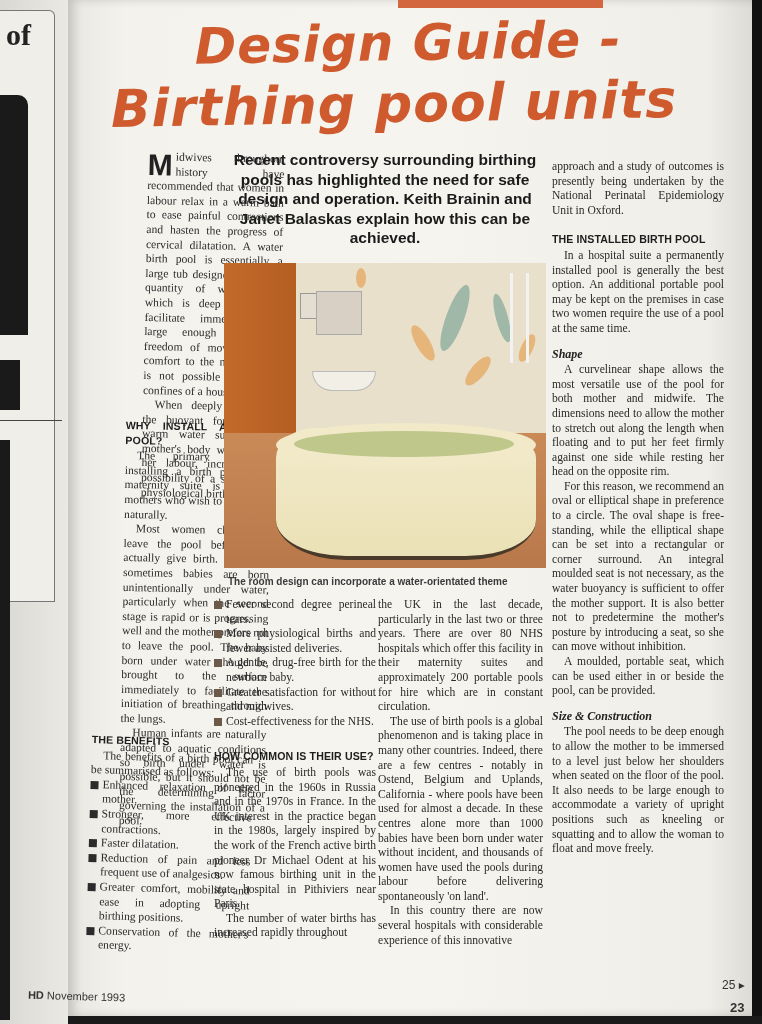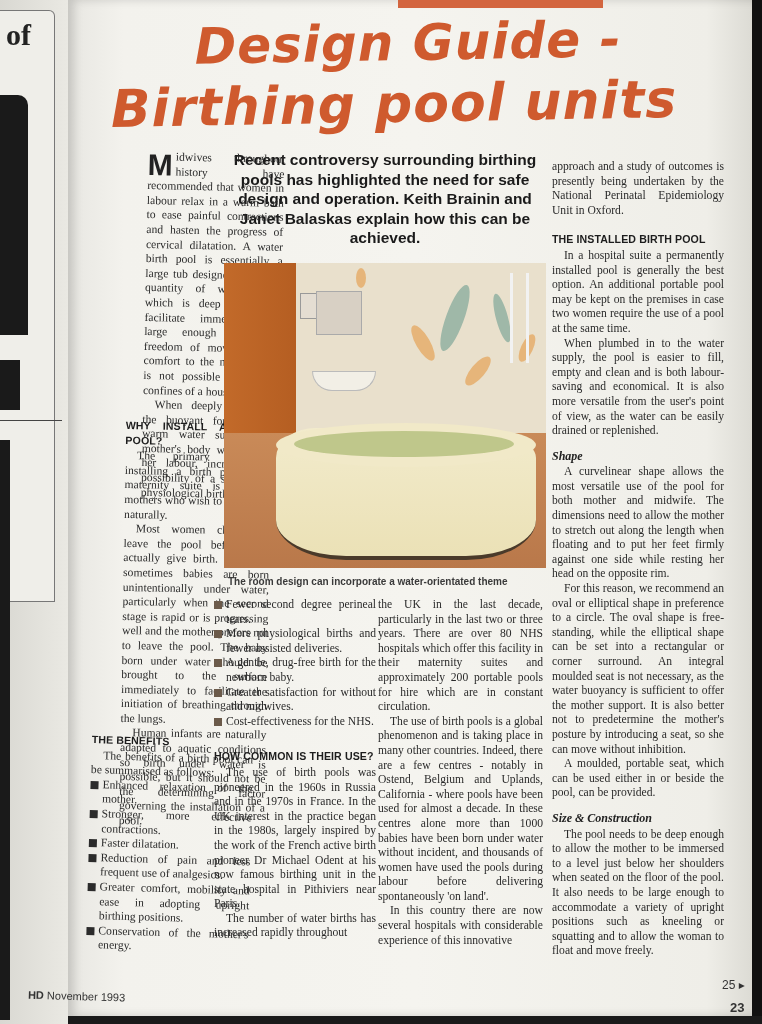--- a/index.html
+++ b/index.html
@@ -193,21 +193,20 @@
   <div class="col" id="col3">
     <p class="first">the UK in the last decade, particularly in the last two or three years. There are over 80 NHS hospitals which offer this facility in their maternity suites and approximately 200 portable pools for hire which are in constant circulation.</p>
     <p>The use of birth pools is a global phenomenon and is taking place in many other countries. Indeed, there are a few centres - notably in Ostend, Belgium and Uplands, California - where pools have been used for almost a decade. In these centres alone more than 1000 babies have been born under water without incident, and thousands of women have used the pools during labour before delivering spontaneously 'on land'.</p>
     <p>In this country there are now several hospitals with considerable experience of this innovative</p>
   </div>
 
   <div class="col" id="col4">
     <p class="first">approach and a study of outcomes is presently being undertaken by the National Perinatal Epidemiology Unit in Oxford.</p>
     <h3 style="margin-top:14px">THE INSTALLED BIRTH POOL</h3>
     <p>In a hospital suite a permanently installed pool is generally the best option. An additional portable pool may be kept on the premises in case two women require the use of a pool at the same time.</p>
-    <p>When plumbed in to the water supply, the pool is easier to fill, empty and clean and is both labour-saving and economical. It is also more versatile from the user's point of view, as the water can be easily drained or replenished.</p>
     <h4>Shape</h4>
     <p>A curvelinear shape allows the most versatile use of the pool for both mother and midwife. The dimensions need to allow the mother to stretch out along the length when floating and to put her feet firmly against one side while resting her head on the opposite rim.</p>
     <p>For this reason, we recommend an oval or elliptical shape in preference to a circle. The oval shape is free-standing, while the elliptical shape can be set into a rectangular or corner surround. An integral moulded seat is not necessary, as the water buoyancy is sufficient to offer the mother support. It is also better not to predetermine the mother's posture by introducing a seat, so she can move without inhibition.</p>
     <p>A moulded, portable seat, which can be used either in or beside the pool, can be provided.</p>
     <h4>Size &amp; Construction</h4>
     <p>The pool needs to be deep enough to allow the mother to be immersed to a level just below her shoulders when seated on the floor of the pool. It also needs to be large enough to accommodate a variety of upright positions such as kneeling or squatting and to allow the woman to float and move freely.</p>
   </div>
 
   <div class="footer-left">
     <b>HD</b>

